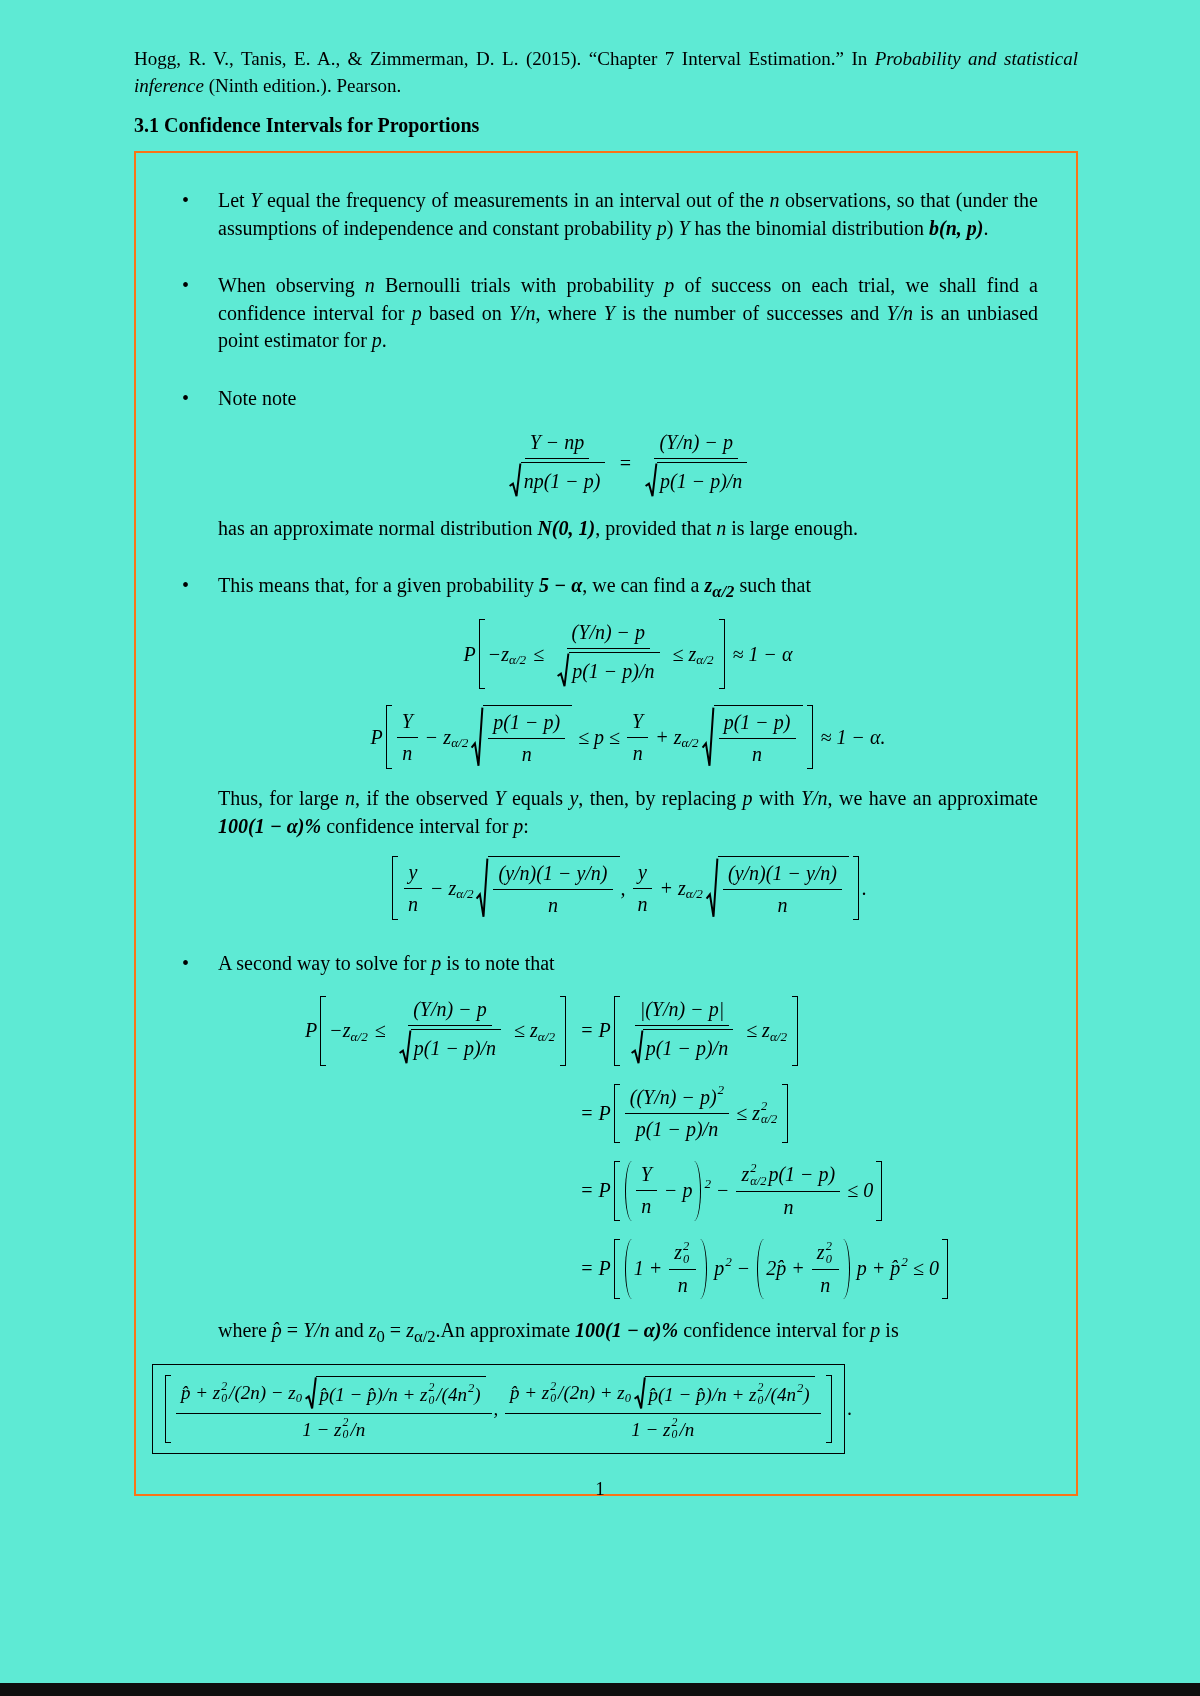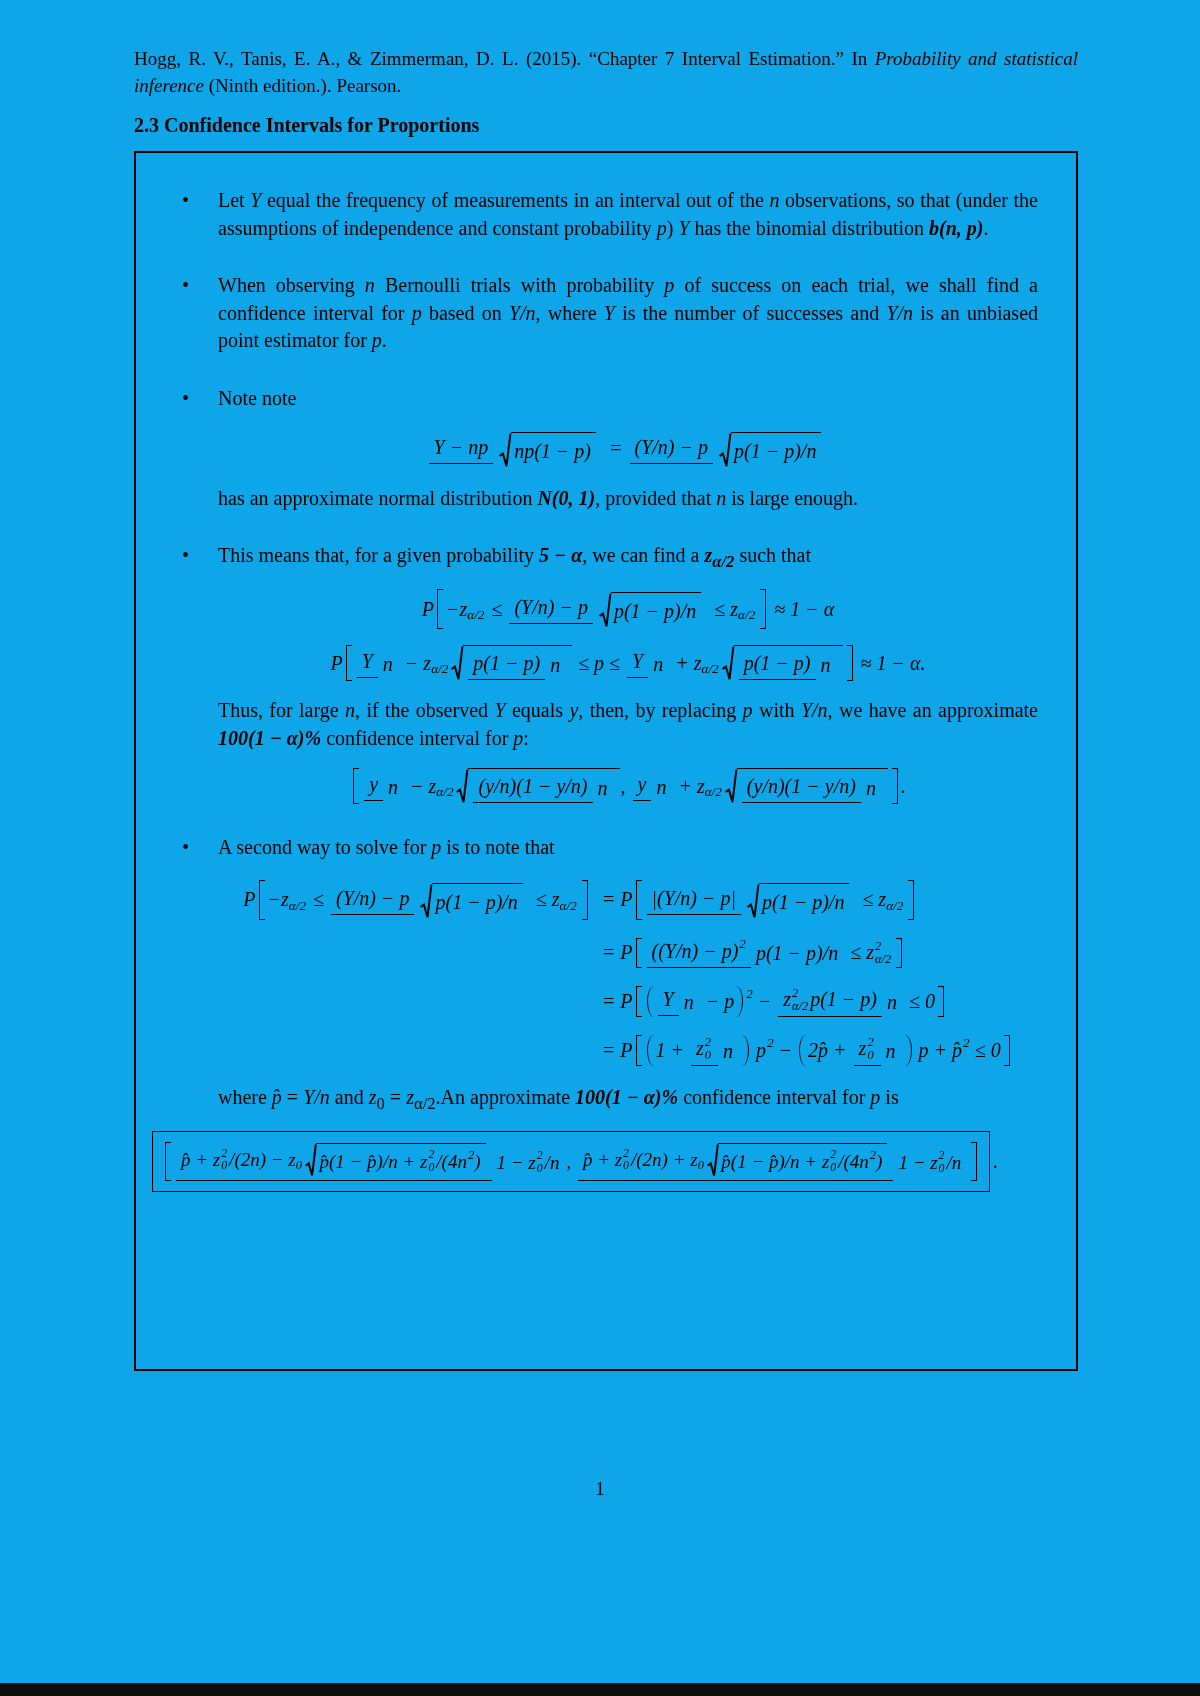--- a/index.html
+++ b/index.html
@@ -1,33 +1,33 @@
 <!DOCTYPE html>
 <html><head>
 <meta charset="utf-8">
 <style>
   *{box-sizing:border-box;}
   html,body{margin:0;padding:0;background:#ffffff;}
-  .page{position:relative;width:1200px;height:1696px;margin:0 auto;background:#0ea5e9;overflow:hidden;
+  .page{position:relative;width:1200px;height:1696px;margin:0 auto;background:#5eead4;overflow:hidden;
         font-family:"Liberation Serif","DejaVu Serif",serif;color:#000;padding:46px 122px 0 134px;}
   .citation{font-size:19px;line-height:1.42;text-align:justify;margin:0 0 14px 0;}
   .title{font-size:27px;text-align:center;margin:20px 0 12px 0;font-weight:bold;letter-spacing:0.3px;}
   .section{font-size:20px;margin:0 0 14px 0;font-weight:bold;}
-  .content-box{border:2px solid #000000;padding:34px 38px 24px 42px;min-height:1220px;}
+  .content-box{border:2px solid #f97316;padding:34px 38px 24px 42px;min-height:1220px;}
   .bullets{list-style:none;margin:0;padding:0;}
   .bullets li{position:relative;padding-left:40px;margin-bottom:30px;font-size:20px;line-height:1.38;}
   .bullets li:last-child{margin-bottom:16px;}
   .bullets li::before{content:"\2022";position:absolute;left:4px;top:0;font-size:20px;}
   .btext{margin:0;text-align:justify;}
   .where{margin:8px 0 16px 0;}
   .math{font-style:italic;}
   .eq{margin:16px 0;display:flex;justify-content:center;font-size:20px;line-height:1.25;}
   .mrow{display:inline-flex;align-items:center;white-space:nowrap;}
   .mtext{white-space:pre;}
-  .mfrac{display:inline-flex;flex-direction:row;align-items:center;margin:0 2px;}
+  .mfrac{display:inline-flex;flex-direction:column;align-items:center;margin:0 2px;}
   .fnum{display:inline-flex;justify-content:center;align-items:center;border-bottom:1.4px solid #000;padding:1px 5px 3px 5px;}
   .fden{display:inline-flex;justify-content:center;align-items:center;padding:3px 5px 1px 5px;}
   .msqrt{display:inline-flex;align-items:stretch;margin:0 1px;}
   .radwrap{align-self:stretch;width:0.6em;display:flex;flex:none;}
   .radwrap svg{width:100%;height:100%;display:block;overflow:visible;}
   .sqrtbody{display:inline-flex;align-items:center;border-top:1.4px solid #000;padding:3px 5px 1px 3px;text-align:center;}
   .msub{font-size:66%;transform:translateY(0.45em);margin-right:2px;}
   .msup{font-size:66%;transform:translateY(-0.5em);margin-left:1px;}
   .mss{display:inline-flex;flex-direction:column;align-items:flex-start;justify-content:center;font-size:62%;line-height:1.05;margin:0 2px 0 1px;}
   .dlb,.drb{align-self:stretch;width:6px;margin:0 3px;border:1.6px solid #000;flex:none;}
@@ -47,21 +47,21 @@
   .black-bar{position:absolute;left:0;right:0;bottom:0;height:13px;background:#0e0e0e;}
 </style>
 </head>
 <body>
 
 <div class="page">
 
   <p class="citation">Hogg, R. V., Tanis, E. A., &amp; Zimmerman, D. L. (2015). “Chapter 7 Interval Estimation.” In <i>Probability and statistical inference</i> (Ninth edition.). Pearson.</p>
 
 
-  <h2 class="section">2.3 Confidence Intervals for Proportions</h2>
+  <h2 class="section">3.1 Confidence Intervals for Proportions</h2>
 
   <div class="content-box">
     <ul class="bullets">
 
       <li>
         <p class="btext">Let <i>Y</i> equal the frequency of measurements in an interval out of the <i>n</i> observations, so that (under the assumptions of independence and constant probability <i>p</i>) <i>Y</i> has the binomial distribution <b><i>b(n, p)</i></b>.</p>
       </li>
 
       <li>
         <p class="btext">When observing <i>n</i> Bernoulli trials with probability <i>p</i> of success on each trial, we shall find a confidence interval for <i>p</i> based on <i>Y/n</i>, where <i>Y</i> is the number of successes and <i>Y/n</i> is an unbiased point estimator for <i>p</i>.</p>

